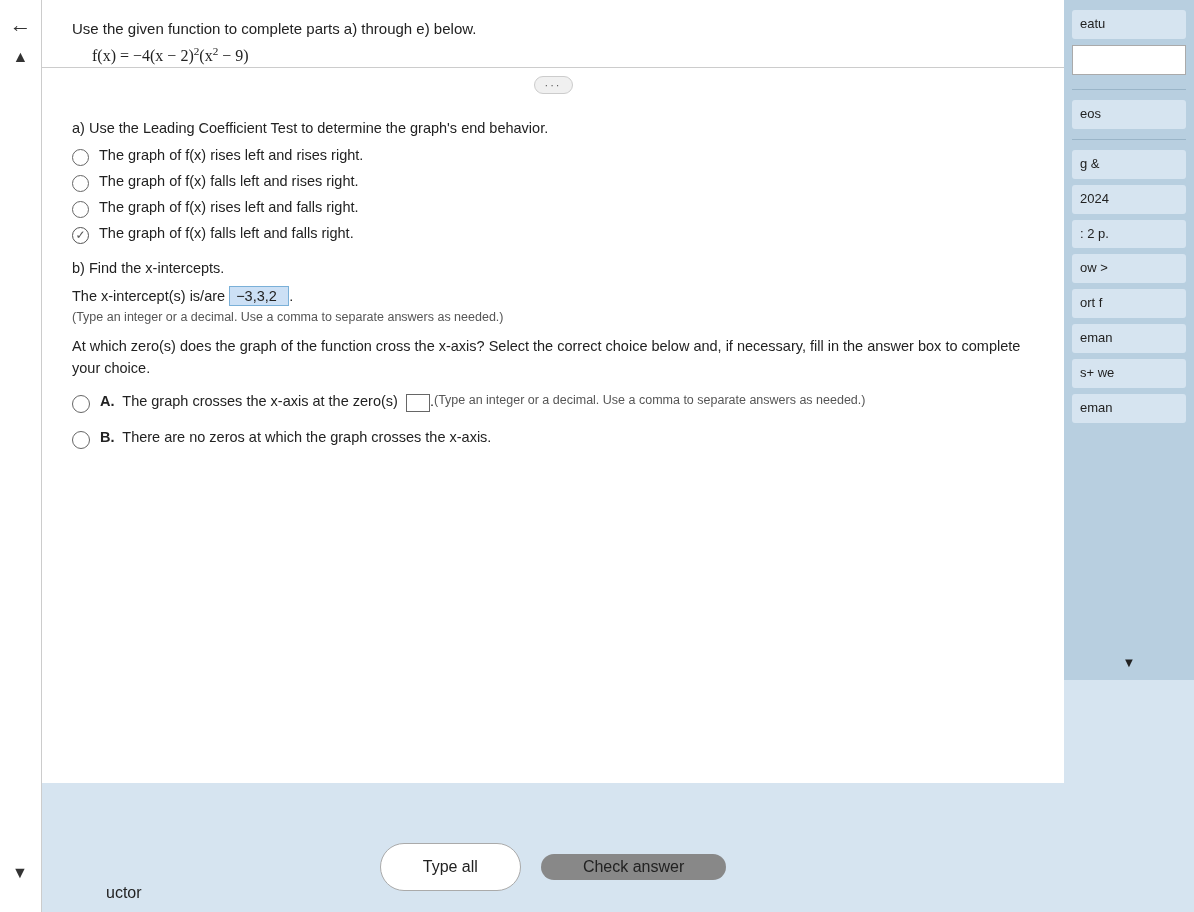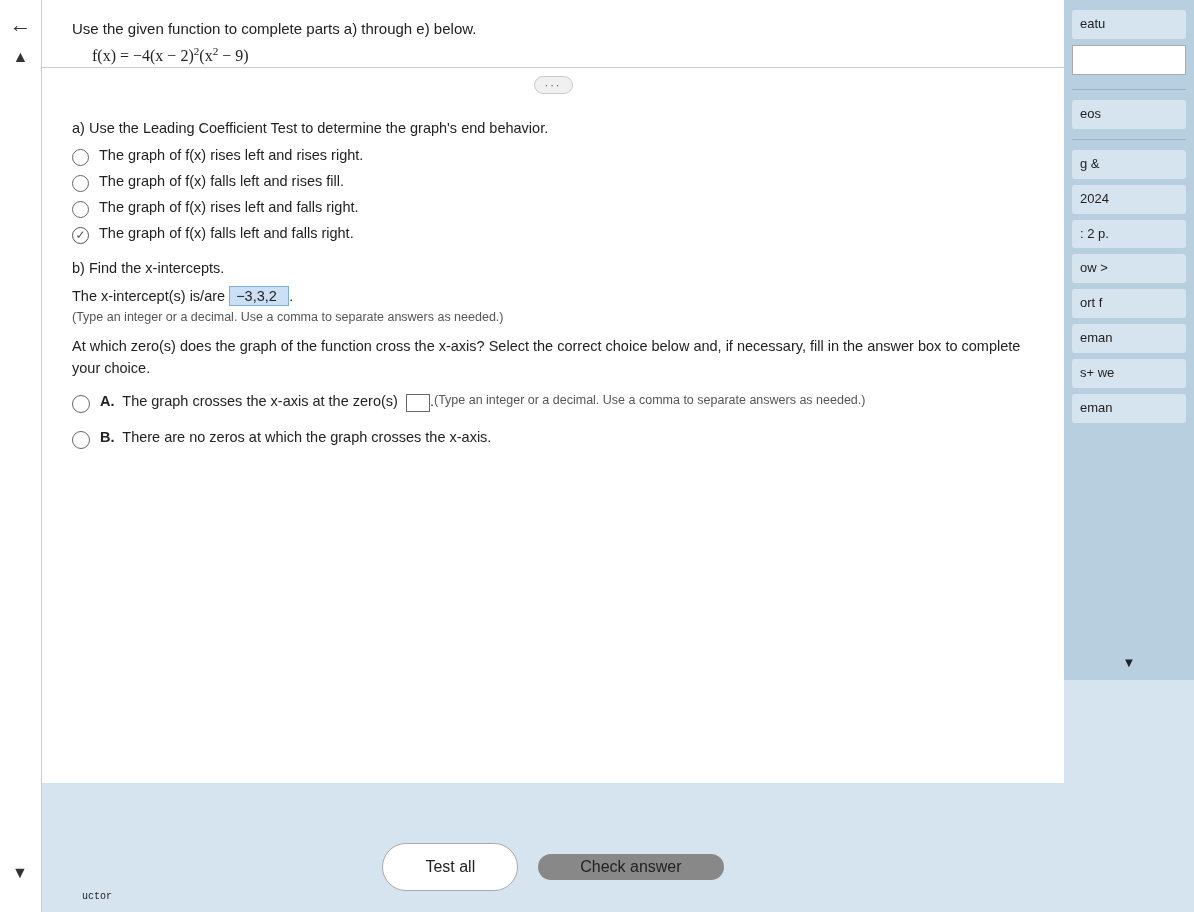--- a/index.html
+++ b/index.html
@@ -284,23 +284,23 @@
     }
 
     .superscript {
       font-size: 0.7em;
       vertical-align: super;
     }
 
     .bottom-left-label {
       position: absolute;
       bottom: 10px;
-      left: 40px;
-      font-size: 10px;
-      font-family: Liberation Mono, monospace;
+      left: 64px;
+      font-size: 16px;
+      font-family: Liberation Sans, sans-serif;
       color: #222;
     }
   </style>
 </head>
 <body>
 
 <div class="left-bar">
   <span class="back-arrow">←</span>
   <span class="scroll-up">▲</span>
   <span class="scroll-down">▼</span>
@@ -320,21 +320,21 @@
     </div>
 
     <p class="section-label">a) Use the Leading Coefficient Test to determine the graph's end behavior.</p>
 
     <div class="radio-option">
       <div class="radio-circle"></div>
       <span>The graph of f(x) rises left and rises right.</span>
     </div>
     <div class="radio-option">
       <div class="radio-circle"></div>
-      <span>The graph of f(x) falls left and rises fill.</span>
+      <span>The graph of f(x) falls left and rises right.</span>
     </div>
     <div class="radio-option">
       <div class="radio-circle"></div>
       <span>The graph of f(x) rises left and falls right.</span>
     </div>
     <div class="radio-option">
       <div class="radio-circle checked"></div>
       <span>The graph of f(x) falls left and falls right.</span>
     </div>
 
@@ -367,21 +367,21 @@
         <span>
           <span class="choice-label-bold">B.</span>
           <span>There are no zeros at which the graph crosses the x-axis.</span>
         </span>
       </div>
     </div>
 
   </div>
 
   <div class="bottom-bar">
-    <button class="btn-clear">Test all</button>
+    <button class="btn-clear">Type all</button>
     <button class="btn-check">Check answer</button>
   </div>
 
   <span class="bottom-left-label">uctor</span>
 </div>
 
 <div class="right-sidebar">
   <div class="sidebar-item">eatu</div>
   <div class="sidebar-white-box"></div>
   <div class="sidebar-separator"></div>

